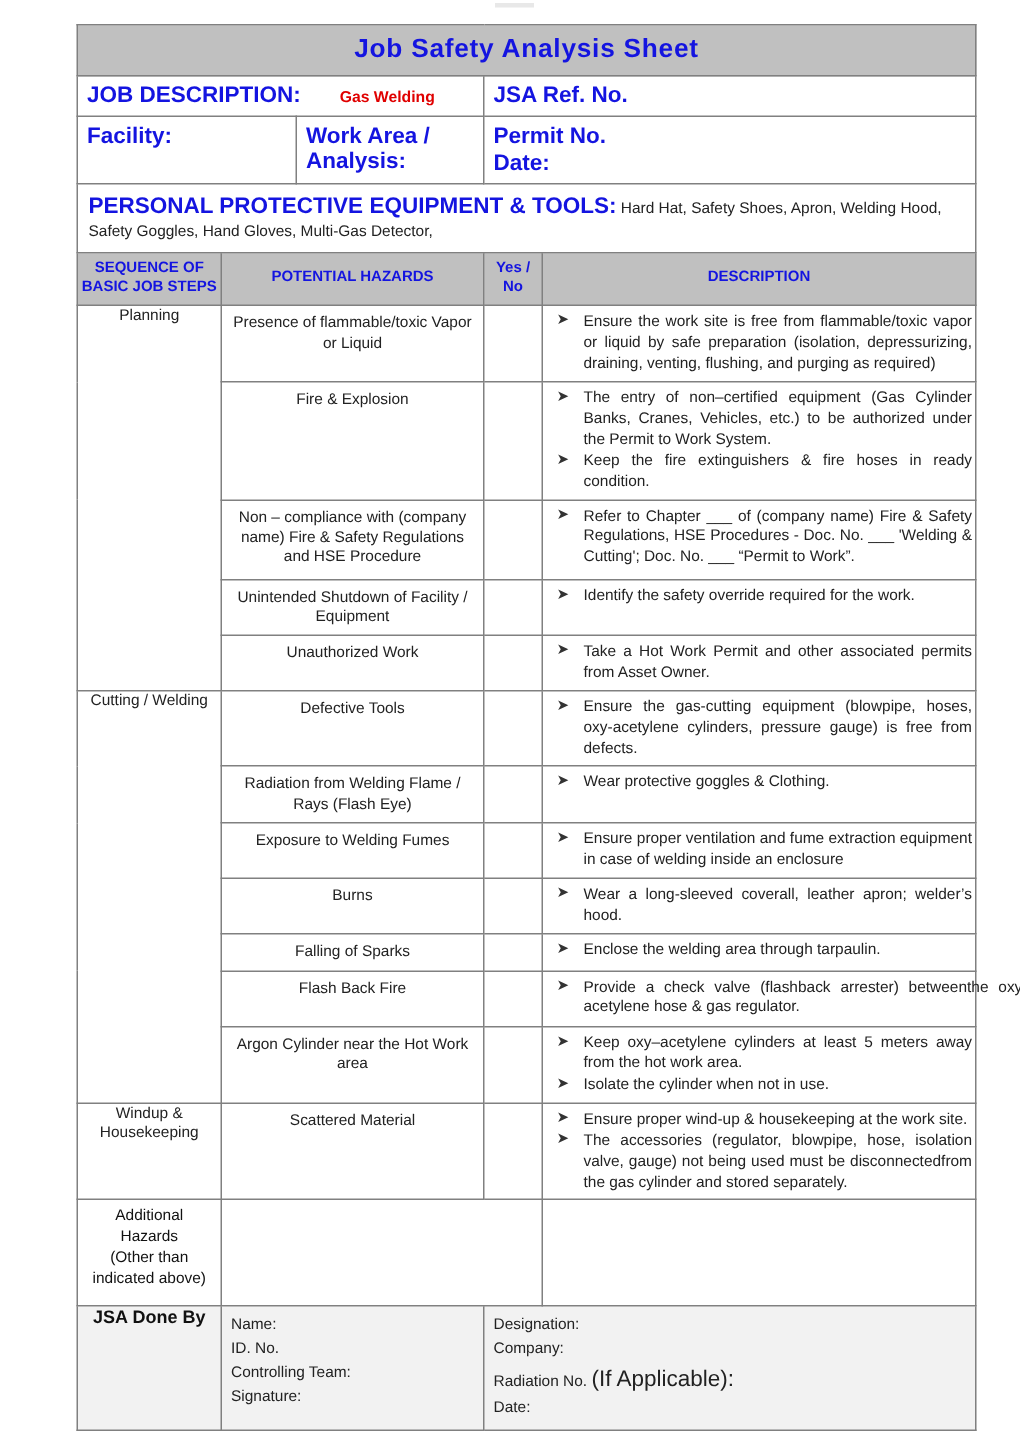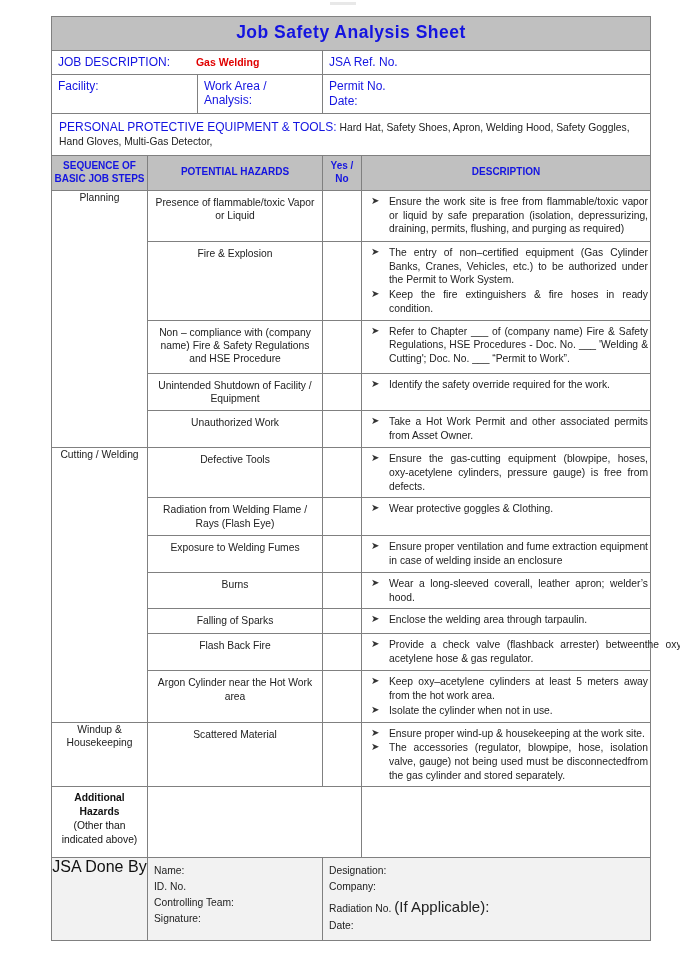--- a/index.html
+++ b/index.html
@@ -55,22 +55,22 @@
     letter-spacing: 0.5px;
   }
 
   
   .info-cell {
     padding: 4px 6px 5px 6px !important;
     font-size: 10.5px;
   }
   .lbl-blue {
     color: #1414e0;
-    font-weight: normal;
-    font-size: 12px;
+    font-weight: bold;
+    font-size: 15px;
   }
   .val-red {
     color: #e00000;
     font-weight: bold;
     font-size: 10.5px;
     padding-left: 23px;
   }
   .info-cell .line2 { display: block; margin-top: 1px; }
 
   
@@ -143,29 +143,29 @@
 
   
   .addl-cell {
     vertical-align: middle;
     text-align: center;
     font-size: 10.3px;
     color: #111111;
     line-height: 1.35;
     padding: 4px !important;
   }
-  .addl-cell .b { font-weight: bold; }
+  .addl-cell .b { font-weight: normal; }
 
   
   .jsa-row td { background: #f2f2f2; }
   .jsa-label {
     vertical-align: middle;
     text-align: center;
-    font-weight: normal;
-    font-size: 16px;
+    font-weight: bold;
+    font-size: 12px;
     color: #111111;
   }
   .jsa-fields {
     padding: 5px 6px 6px 6px !important;
     font-size: 10.3px;
     color: #222222;
     line-height: 1.55;
   }
   .jsa-fields .small { font-size: 15px; }
 </style>
@@ -229,21 +229,21 @@
       <td>Yes / No</td>
       <td>DESCRIPTION</td>
     </tr>
 
     <tr>
       <td class="cat-cell" rowspan="5">Planning</td>
       <td class="haz-cell" colspan="3">Presence of flammable/toxic Vapor or Liquid</td>
       <td class="yn-cell"></td>
       <td class="prec-cell" style="height:42px">
         <ul class="prec">
-          <li><span class="arrow">➤</span><span>Ensure the work site is free from flammable/toxic vapor or liquid by safe preparation (isolation, depressurizing, draining, permits, flushing, and purging as required)</span></li>
+          <li><span class="arrow">➤</span><span>Ensure the work site is free from flammable/toxic vapor or liquid by safe preparation (isolation, depressurizing, draining, venting, flushing, and purging as required)</span></li>
         </ul>
       </td>
     </tr>
     <tr>
       <td class="haz-cell" colspan="3">Fire &amp; Explosion</td>
       <td class="yn-cell"></td>
       <td class="prec-cell" style="height:56px">
         <ul class="prec">
           <li><span class="arrow">➤</span><span>The entry of non–certified equipment (Gas Cylinder Banks, Cranes, Vehicles, etc.) to be authorized under the Permit to Work System.</span></li>
           <li><span class="arrow">➤</span><span>Keep the fire extinguishers &amp; fire hoses in ready condition.</span></li>

